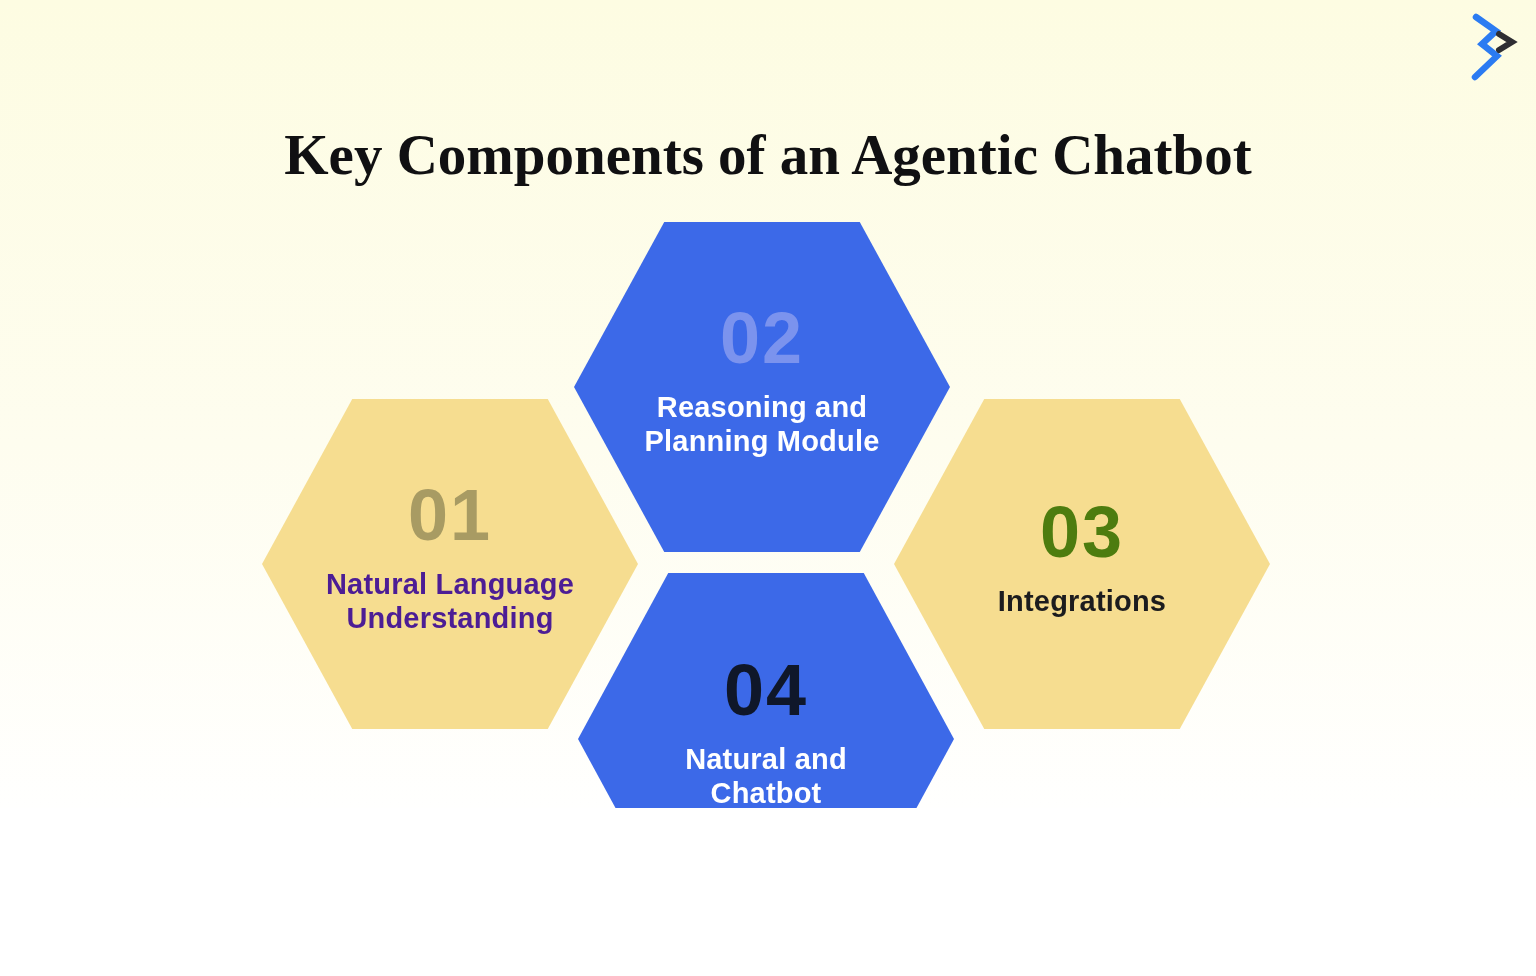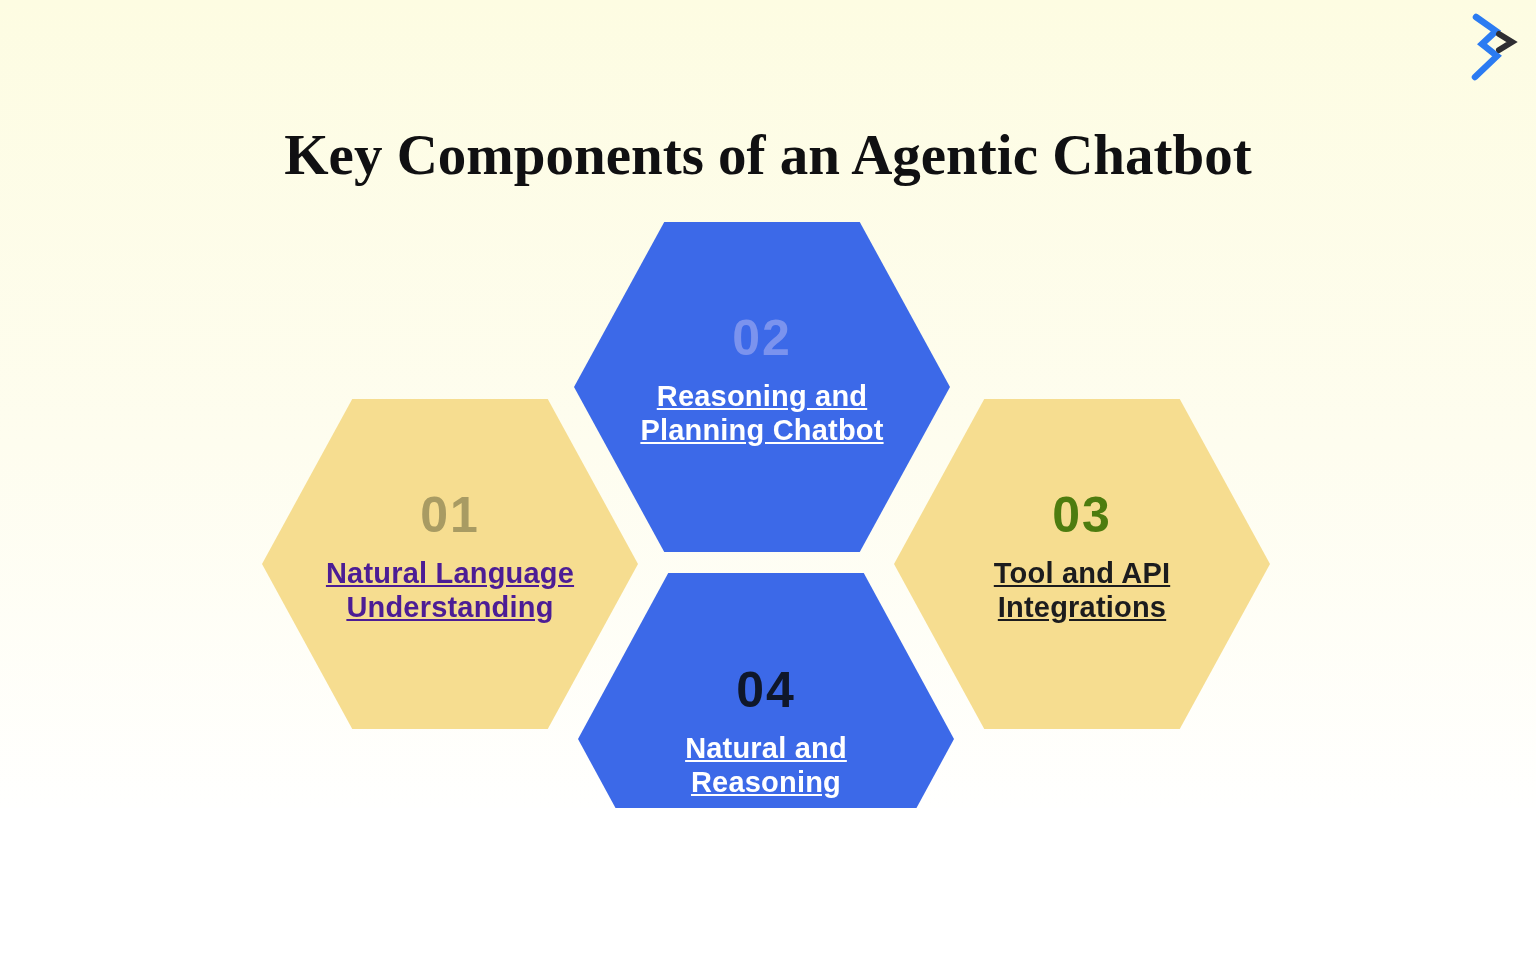--- a/index.html
+++ b/index.html
@@ -40,34 +40,34 @@
     width: 376px;
     height: 330px;
     clip-path: polygon(24% 0, 76% 0, 100% 50%, 76% 100%, 24% 100%, 0 50%);
     display: flex;
     flex-direction: column;
     align-items: center;
     justify-content: center;
     text-align: center;
   }
   .hex .num {
-    font-size: 50px;
+    font-size: 72px;
     font-weight: 700;
     letter-spacing: 2px;
     line-height: 1;
     margin-top: -14px;
     margin-bottom: 16px;
   }
   .hex .label {
     font-size: 29px;
     font-weight: 700;
     line-height: 1.18;
     letter-spacing: 0.2px;
   }
-  .hex .label span { display: block; text-decoration: underline; }
+  .hex .label span { display: block; }
   .hex-0 { left: 262px; top: 399px; }  
   .hex-1 { left: 574px; top: 222px; }  
   .hex-2 { left: 894px; top: 399px; }  
   .hex-3 { left: 578px; top: 573px; height: 332px; }  
 </style>
 </head>
 <body>
 
 <div class="canvas" style="background: linear-gradient(rgb(253, 252, 226) 0%, rgb(254, 253, 239) 55%, rgb(255, 255, 254) 100%);">
 
@@ -83,33 +83,32 @@
     <div class="label" style="color: #4c1d95;">
       <span>Natural Language</span>
       <span>Understanding</span>
     </div>
   </div>
 
   <div class="hex hex-1" style="background: rgb(60, 105, 232);">
     <div class="num" style="color: rgb(123, 147, 238);">02</div>
     <div class="label" style="color: rgb(255, 255, 255);">
       <span>Reasoning and</span>
-      <span>Planning Chatbot</span>
+      <span>Planning Module</span>
     </div>
   </div>
 
   <div class="hex hex-2" style="background: rgb(246, 221, 144);">
     <div class="num" style="color: #4d7c0f;">03</div>
     <div class="label" style="color: rgb(28, 28, 30);">
-      <span>Tool and API</span>
       <span>Integrations</span>
     </div>
   </div>
 
   <div class="hex hex-3" style="background: rgb(60, 105, 232);">
     <div class="num" style="color: #0f172a;">04</div>
     <div class="label" style="color: rgb(255, 255, 255);">
       <span>Natural and</span>
-      <span>Reasoning</span>
+      <span>Chatbot</span>
     </div>
   </div>
 
 </div>
 
 </body></html>

